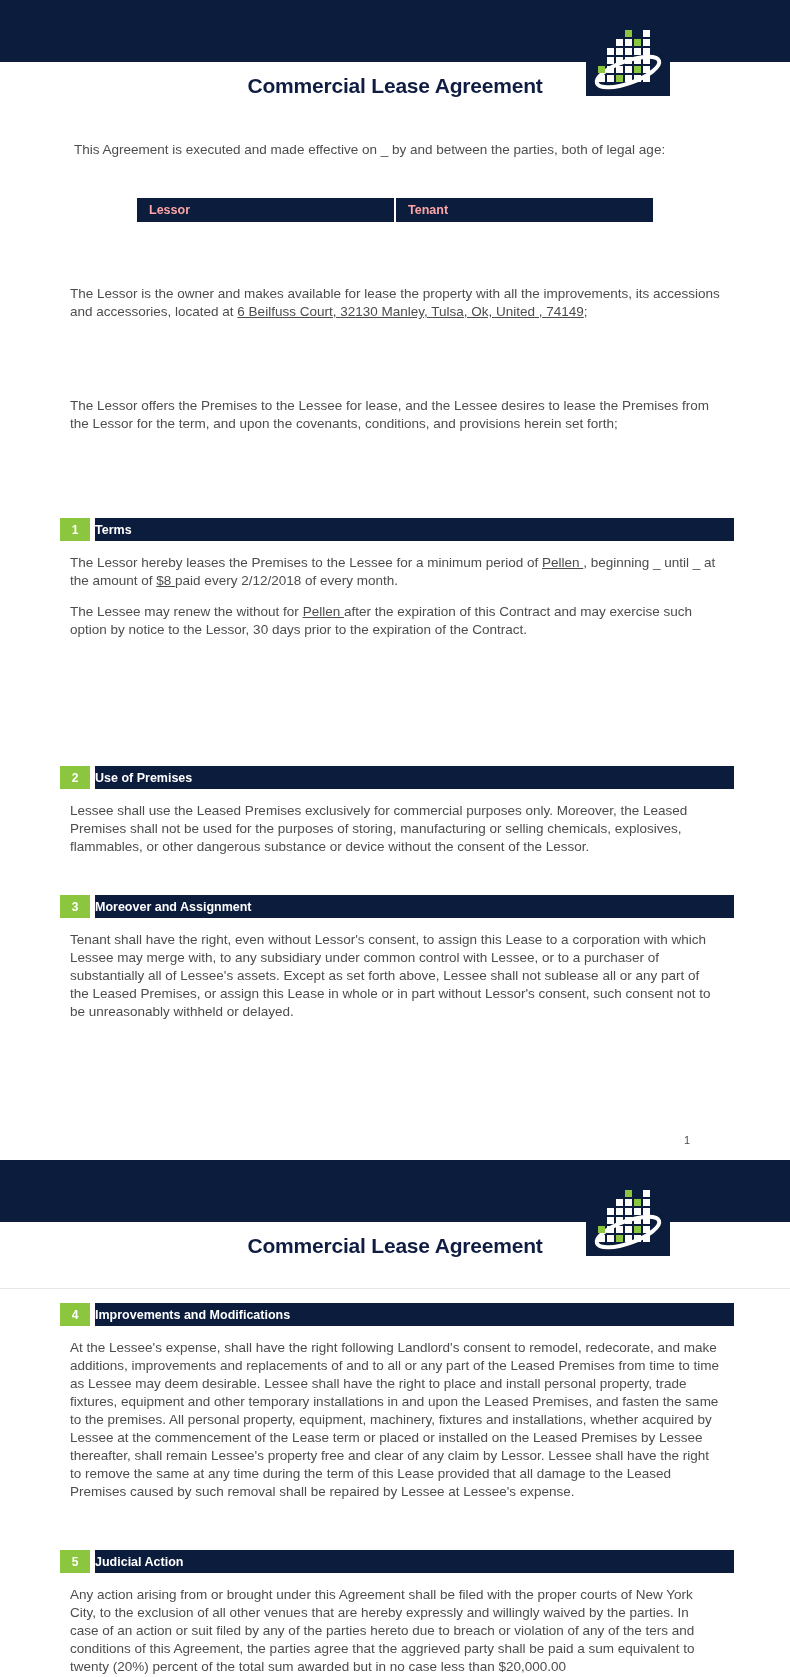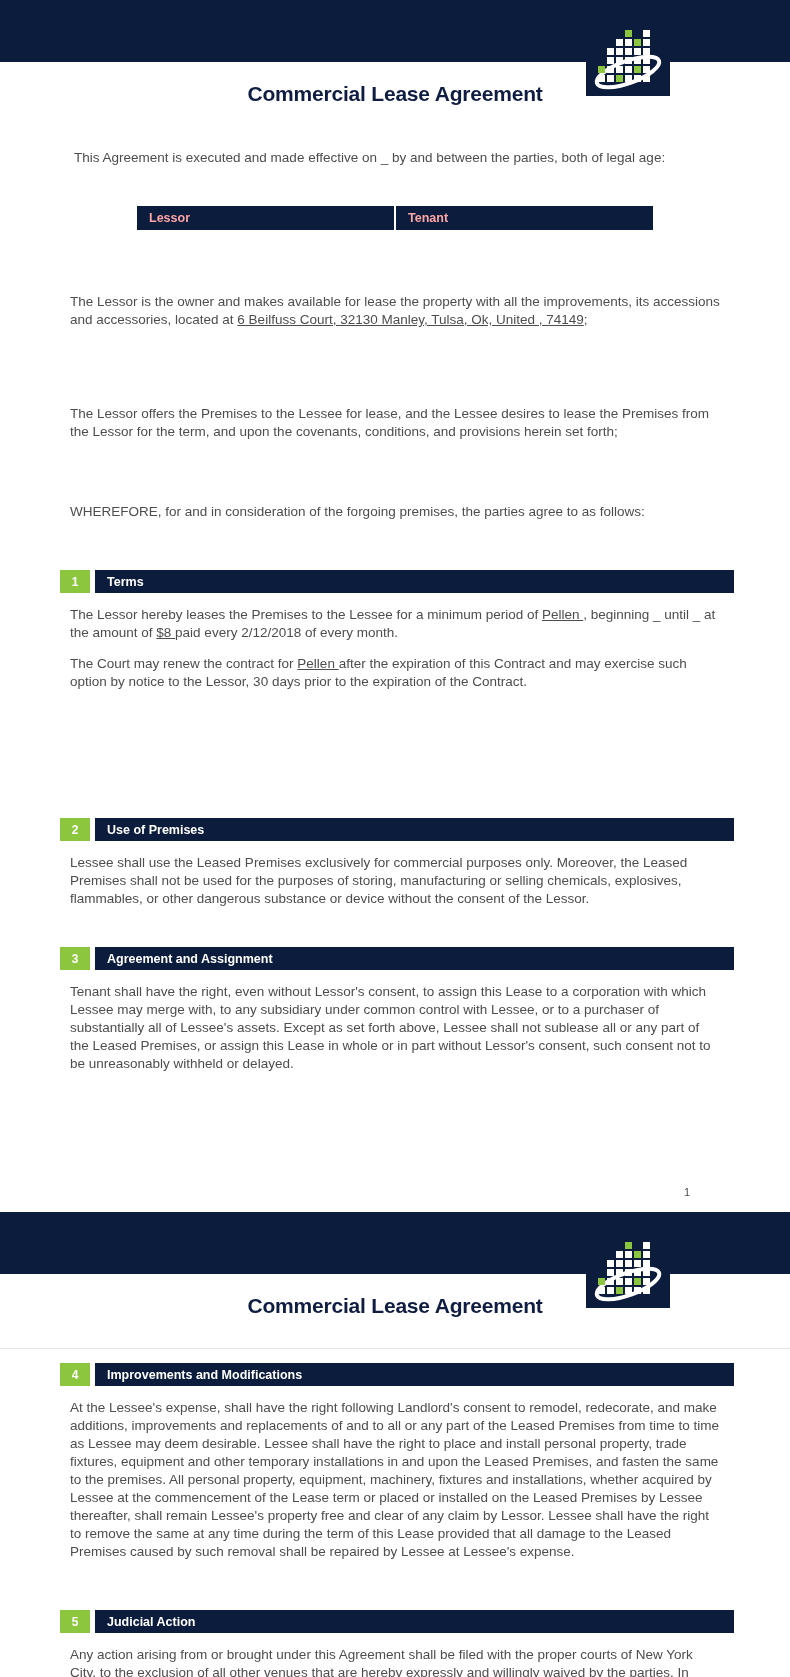--- a/index.html
+++ b/index.html
@@ -43,21 +43,21 @@
   .logo-box svg { display: block; }
 
   
   .doc-title {
     text-align: center;
     font-size: 21px;
     font-weight: bold;
     color: #101d42;
     letter-spacing: -0.2px;
     margin: 0;
-    padding-top: 20px;
+    padding-top: 12px;
     padding-bottom: 4px;
   }
 
   
   .content {
     padding: 0 56px 0 57px;
   }
   p.para {
     font-size: 13.5px;
     line-height: 18px;
@@ -128,21 +128,21 @@
     justify-content: center;
   }
   .sec-title {
     flex: 1;
     background: #0b1c3d;
     color: #ffffff;
     font-size: 12.5px;
     font-weight: bold;
     display: flex;
     align-items: center;
-    padding-left: 12px;
+    padding-left: 0;
     margin-left: 5px;
   }
   .section-body {
     margin-top: 3px;
   }
 
   
   .page-number {
     text-align: right;
     font-size: 11px;
@@ -233,50 +233,49 @@
   <div class="content">
     <p class="para"><span>The Lessor is the owner and makes available for lease the property with all the improvements, its accessions and accessories, located at </span><u class="fill"> 6 Beilfuss Court, 32130 Manley, Tulsa,  Ok, United , 74149</u><span>;</span></p>
 
     <div class="gap-lg"></div>
     <div class="gap-sm"></div>
 
     <p class="para">The Lessor offers the Premises to the Lessee for lease, and the Lessee desires to lease the Premises from the Lessor for the term, and upon the covenants, conditions, and provisions herein set forth;</p>
 
     <div class="gap-lg"></div>
 
-    <p class="para">WHEREFORE, for and in consideration of the forgoing premises, the parties agree to as follows:</p>
 
     <div class="gap-lg"></div>
 
     <div class="section-head">
       <div class="sec-num">1</div>
       <div class="sec-title">Terms</div>
     </div>
     <div class="section-body">
       <p class="para" id="terms-l1"><span>The Lessor hereby leases the Premises to the Lessee for a minimum period of </span><u class="fill"> Pellen </u><span>, beginning _ until _ at the amount of </span><u class="fill"> $8 </u><span> paid every  2/12/2018  of every month.</span></p>
-      <p class="para" id="terms-l2"><span>The Court may renew the contract for </span><u class="fill"> Pellen </u><span> after the expiration of this Contract and may exercise such option by notice to the Lessor, 30 days prior to the expiration of the Contract.</span></p>
+      <p class="para" id="terms-l2"><span>The Lessee may renew the without for </span><u class="fill"> Pellen </u><span> after the expiration of this Contract and may exercise such option by notice to the Lessor, 30 days prior to the expiration of the Contract.</span></p>
     </div>
 
     <div class="gap-xl"></div>
     <div class="gap-xl"></div>
     <div class="gap-sm"></div>
 
     <div class="section-head">
       <div class="sec-num">2</div>
       <div class="sec-title">Use of Premises</div>
     </div>
     <div class="section-body">
       <p class="para">Lessee shall use the Leased Premises exclusively for commercial purposes only. Moreover, the Leased Premises shall not be used for the purposes of storing, manufacturing or selling chemicals, explosives, flammables, or other dangerous substance or device without the consent of the Lessor.</p>
     </div>
 
     <div class="gap-md"></div>
 
     <div class="section-head">
       <div class="sec-num">3</div>
-      <div class="sec-title">Agreement and Assignment</div>
+      <div class="sec-title">Moreover and Assignment</div>
     </div>
     <div class="section-body">
       <p class="para">Tenant shall have the right, even without Lessor's consent, to assign this Lease to a corporation with which Lessee may merge with, to any subsidiary under common control with Lessee, or to a purchaser of substantially all of Lessee's assets. Except as set forth above, Lessee shall not sublease all or any part of the Leased Premises, or assign this Lease in whole or in part without Lessor's consent, such consent not to be unreasonably withheld or delayed.</p>
     </div>
   </div>
 
   <div class="gap-xl"></div>
   <div class="gap-xl"></div>
 
   <div class="page-number">1</div>

